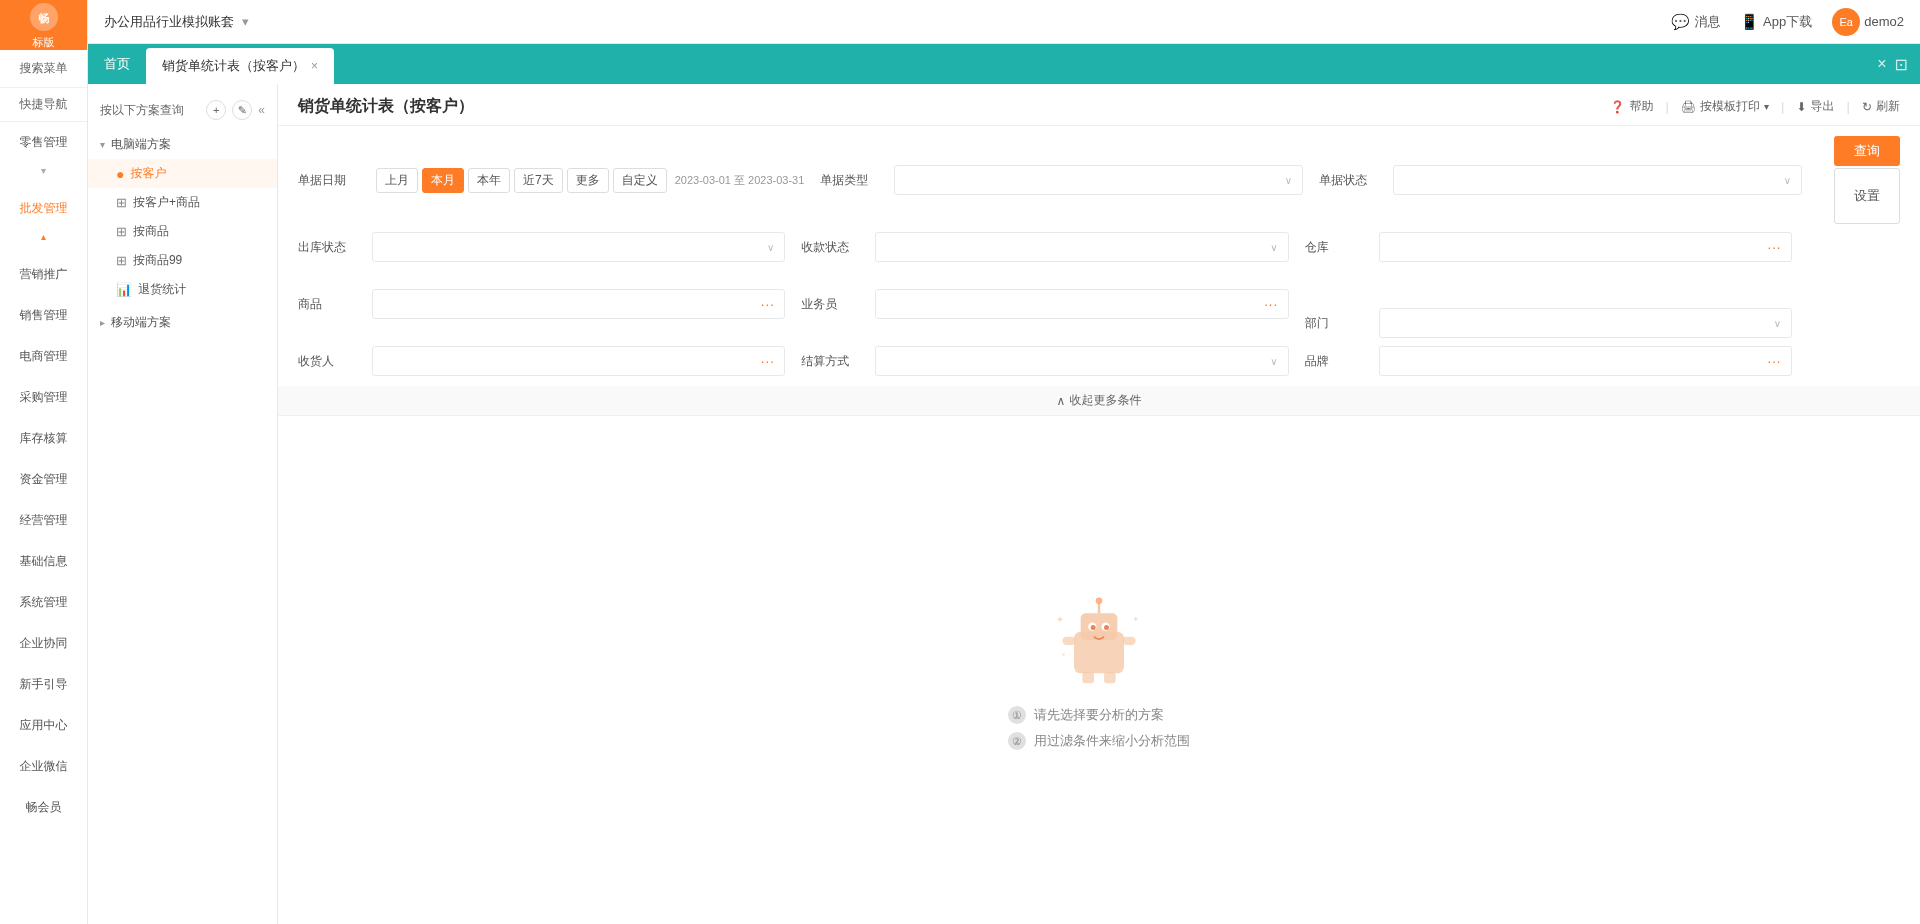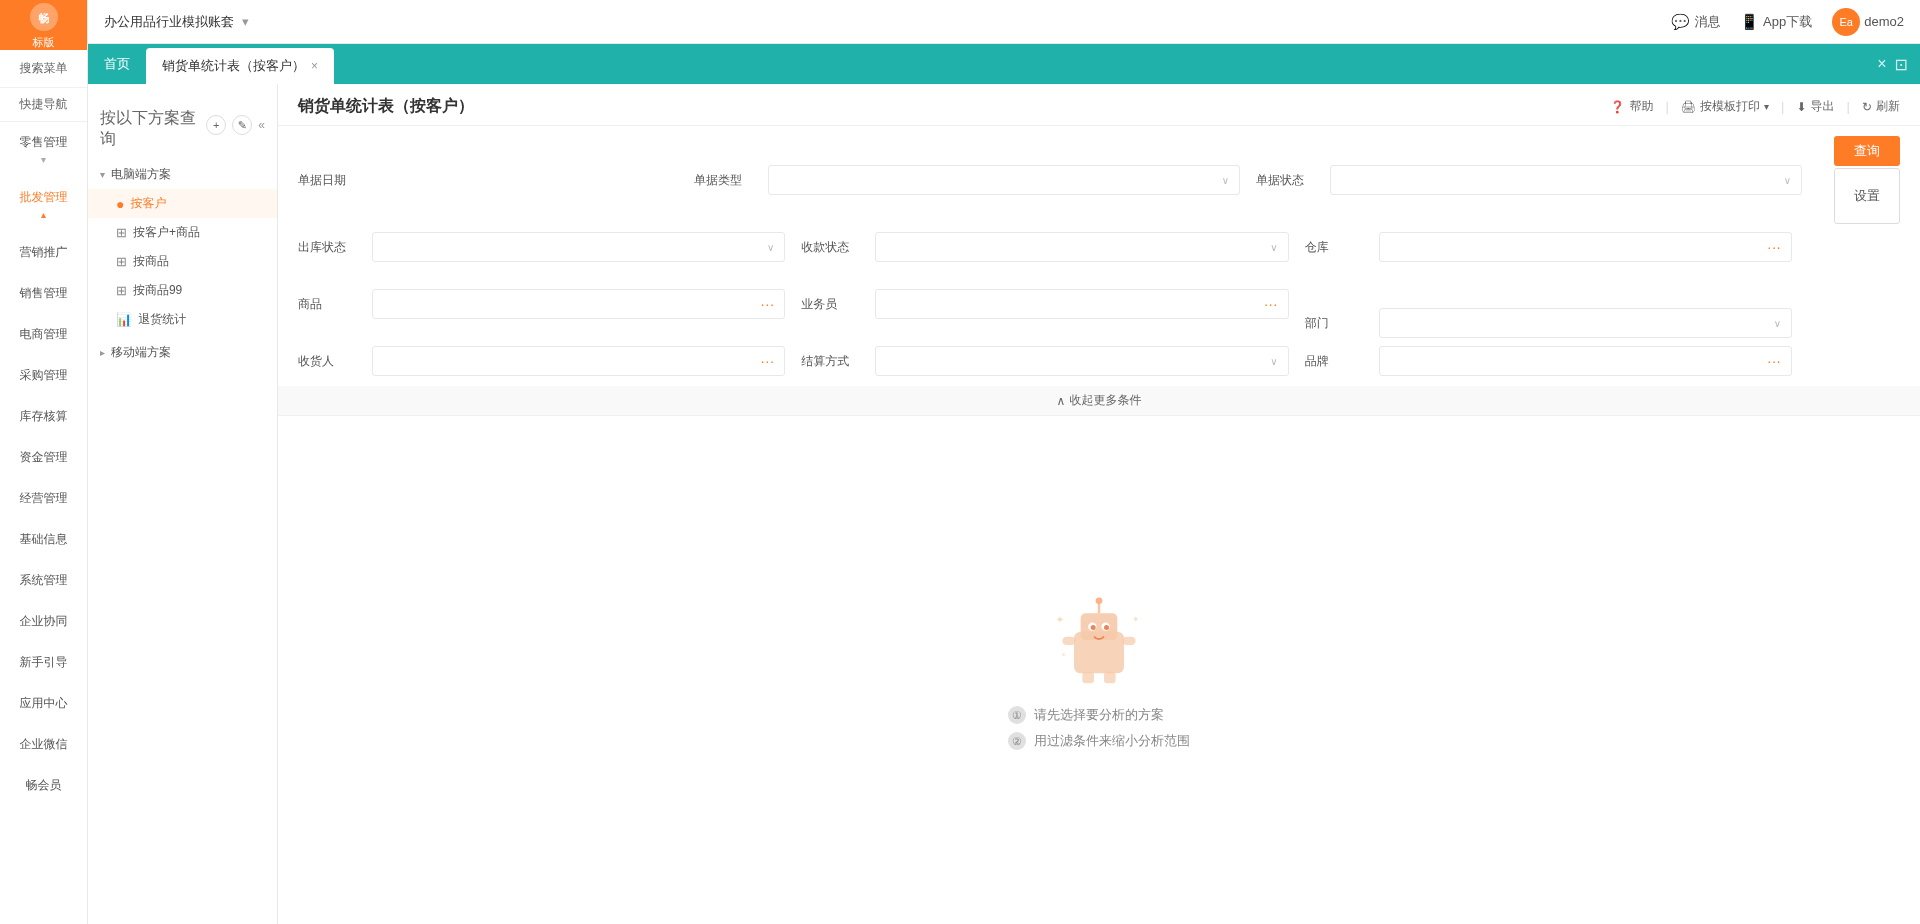--- a/index.html
+++ b/index.html
@@ -5,21 +5,21 @@
     * { box-sizing: border-box; margin: 0; padding: 0; }
     body { font-family: 'Microsoft YaHei', Arial, sans-serif; font-size: 13px; background: #f5f5f5; color: #333; height: 924px; overflow: hidden; display: flex; }
 
     
     .sidebar { width: 88px; background: #fff; height: 100%; display: flex; flex-direction: column; border-right: 1px solid #e8e8e8; flex-shrink: 0; }
     .logo-area { height: 50px; background: #ff7c27; display: flex; align-items: center; justify-content: center; flex-direction: column; }
     .logo-icon { width: 32px; height: 32px; }
     .logo-text { color: #fff; font-size: 11px; margin-top: 2px; }
     .search-menu { padding: 10px 0; text-align: center; font-size: 12px; color: #666; cursor: pointer; border-bottom: 1px solid #f0f0f0; }
     .quick-nav { padding: 8px 0; text-align: center; font-size: 12px; color: #666; cursor: pointer; border-bottom: 1px solid #f0f0f0; }
-    .nav-item { padding: 12px 0; text-align: center; font-size: 12px; color: #555; cursor: pointer; display: flex; flex-direction: column; align-items: center; gap: 3px; }
+    .nav-item { padding: 12px 0; text-align: center; font-size: 12px; color: #555; cursor: pointer; display: flex; flex-direction: column; align-items: center; gap: 14px; }
     .nav-item.active { color: #ff7c27; }
 
     
     .main { flex: 1; display: flex; flex-direction: column; height: 100%; overflow: hidden; }
 
     
     .topbar { height: 44px; background: #fff; border-bottom: 1px solid #e8e8e8; display: flex; align-items: center; justify-content: space-between; padding: 0 16px; flex-shrink: 0; }
     .topbar-left { display: flex; align-items: center; gap: 8px; font-size: 13px; color: #333; }
     .topbar-right { display: flex; align-items: center; gap: 20px; font-size: 13px; color: #555; }
     .topbar-right-item { display: flex; align-items: center; gap: 4px; cursor: pointer; }
@@ -33,21 +33,21 @@
     .tab-close { color: #999; font-size: 12px; cursor: pointer; }
     .tabbar-actions { margin-left: auto; display: flex; align-items: center; gap: 8px; padding-right: 12px; }
     .tabbar-action-btn { color: #fff; font-size: 16px; cursor: pointer; opacity: 0.8; }
 
     
     .content { flex: 1; display: flex; overflow: hidden; }
 
     
     .left-panel { width: 190px; background: #fff; border-right: 1px solid #e8e8e8; padding: 10px 0; flex-shrink: 0; overflow-y: auto; }
     .left-panel-header { display: flex; align-items: center; justify-content: space-between; padding: 6px 12px 10px; }
-    .left-panel-title { font-size: 16px; color: #666; margin-top: 8px; }
+    .left-panel-title { font-size: 12px; color: #666; }
     .left-panel-actions { display: flex; align-items: center; gap: 6px; }
     .lp-action-btn { width: 20px; height: 20px; border-radius: 50%; border: 1px solid #ddd; background: #fff; display: flex; align-items: center; justify-content: center; font-size: 11px; cursor: pointer; color: #666; }
     .collapse-btn { cursor: pointer; color: #999; font-size: 12px; }
 
     .scheme-group { margin-bottom: 4px; }
     .scheme-group-header { display: flex; align-items: center; padding: 6px 12px; font-size: 12px; color: #555; cursor: pointer; }
     .scheme-group-arrow { margin-right: 6px; font-size: 10px; color: #999; }
 
     .scheme-item { padding: 6px 12px 6px 28px; font-size: 12px; color: #555; cursor: pointer; display: flex; align-items: center; gap: 6px; }
     .scheme-item.active { color: #ff7c27; background: #fff7f0; }
@@ -272,20 +272,29 @@
           </div>
         </div>
       </div>
 
       <div class="filters-container">
 
         <div style="display:flex;align-items:center;padding:10px 20px 8px;gap:16px;">
 
           <div class="fsr-item" style="flex:none;min-width:380px;">
             <span class="fsr-label" style="min-width:60px;">单据日期</span>
+            <div class="date-control">
+              <button class="date-btn">上月</button>
+              <button class="date-btn active">本月</button>
+              <button class="date-btn">本年</button>
+              <button class="date-btn">近7天</button>
+              <button class="date-btn">更多</button>
+              <button class="date-btn">自定义</button>
+              <span class="date-range">2023-03-01 至 2023-03-31</span>
+            </div>
           </div>
 
           <div class="fsr-item" style="flex:1;">
             <span class="fsr-label">单据类型</span>
             <div class="border-input fsr-control">
               <span class="bi-placeholder"></span>
               <span class="bi-arrow">∨</span>
             </div>
           </div>
 

